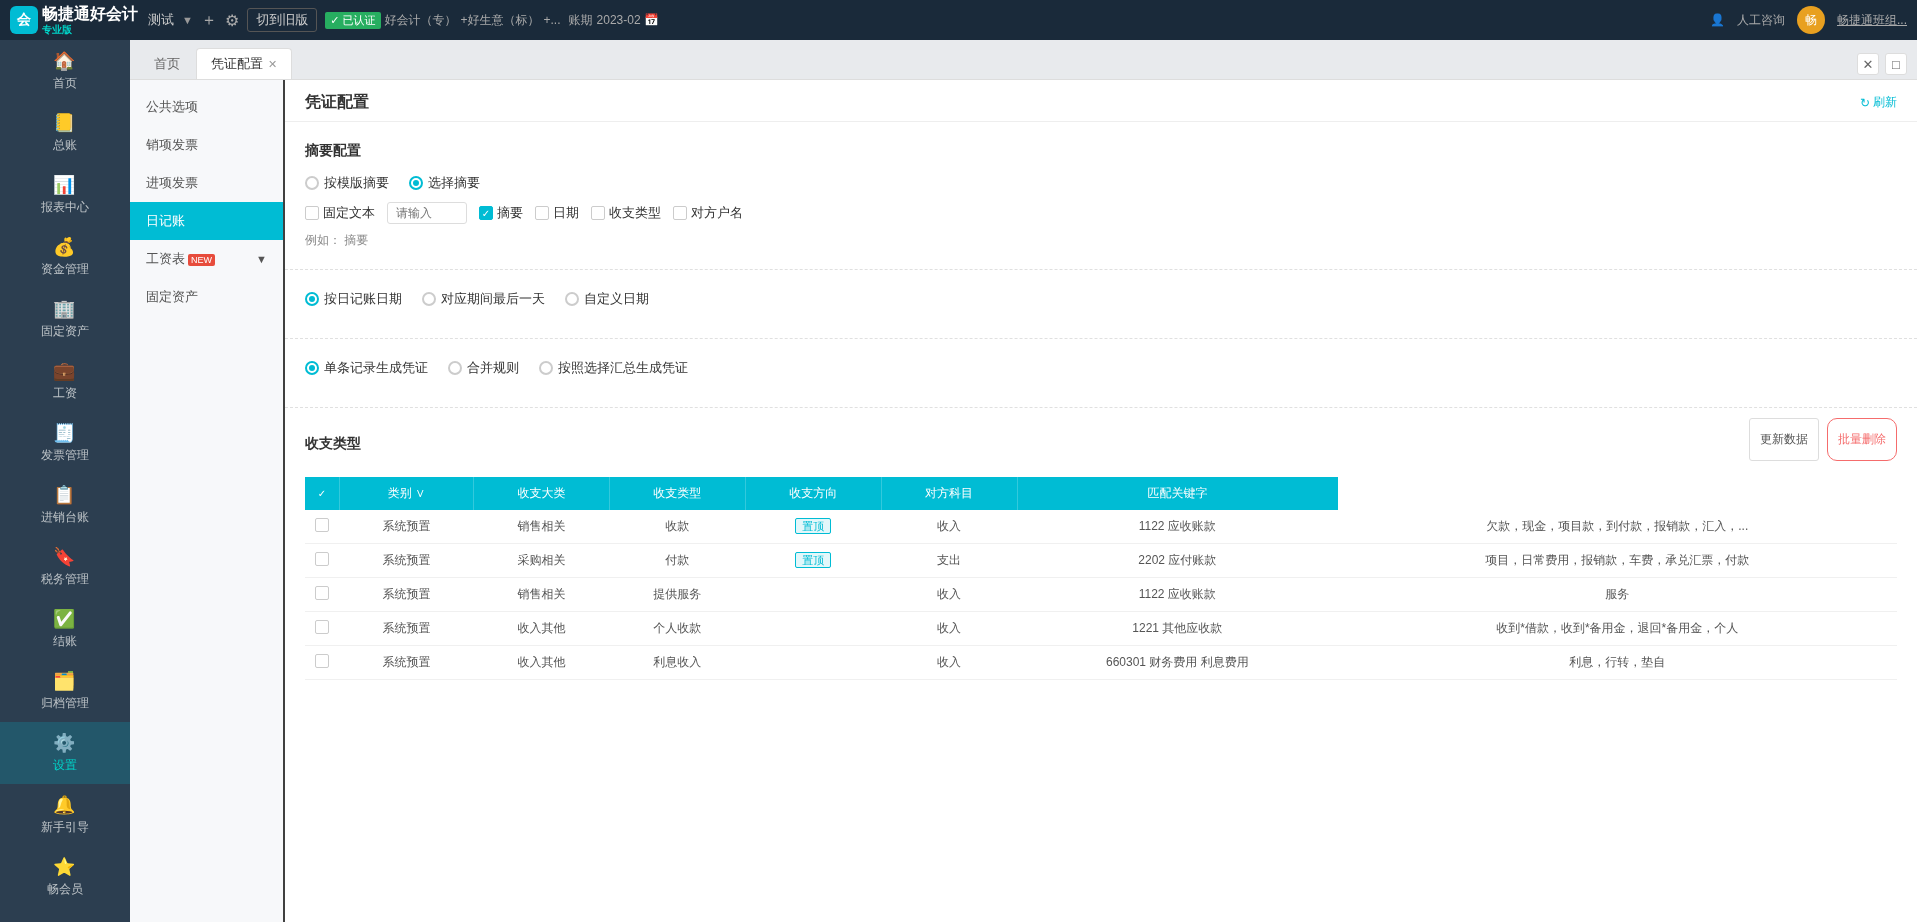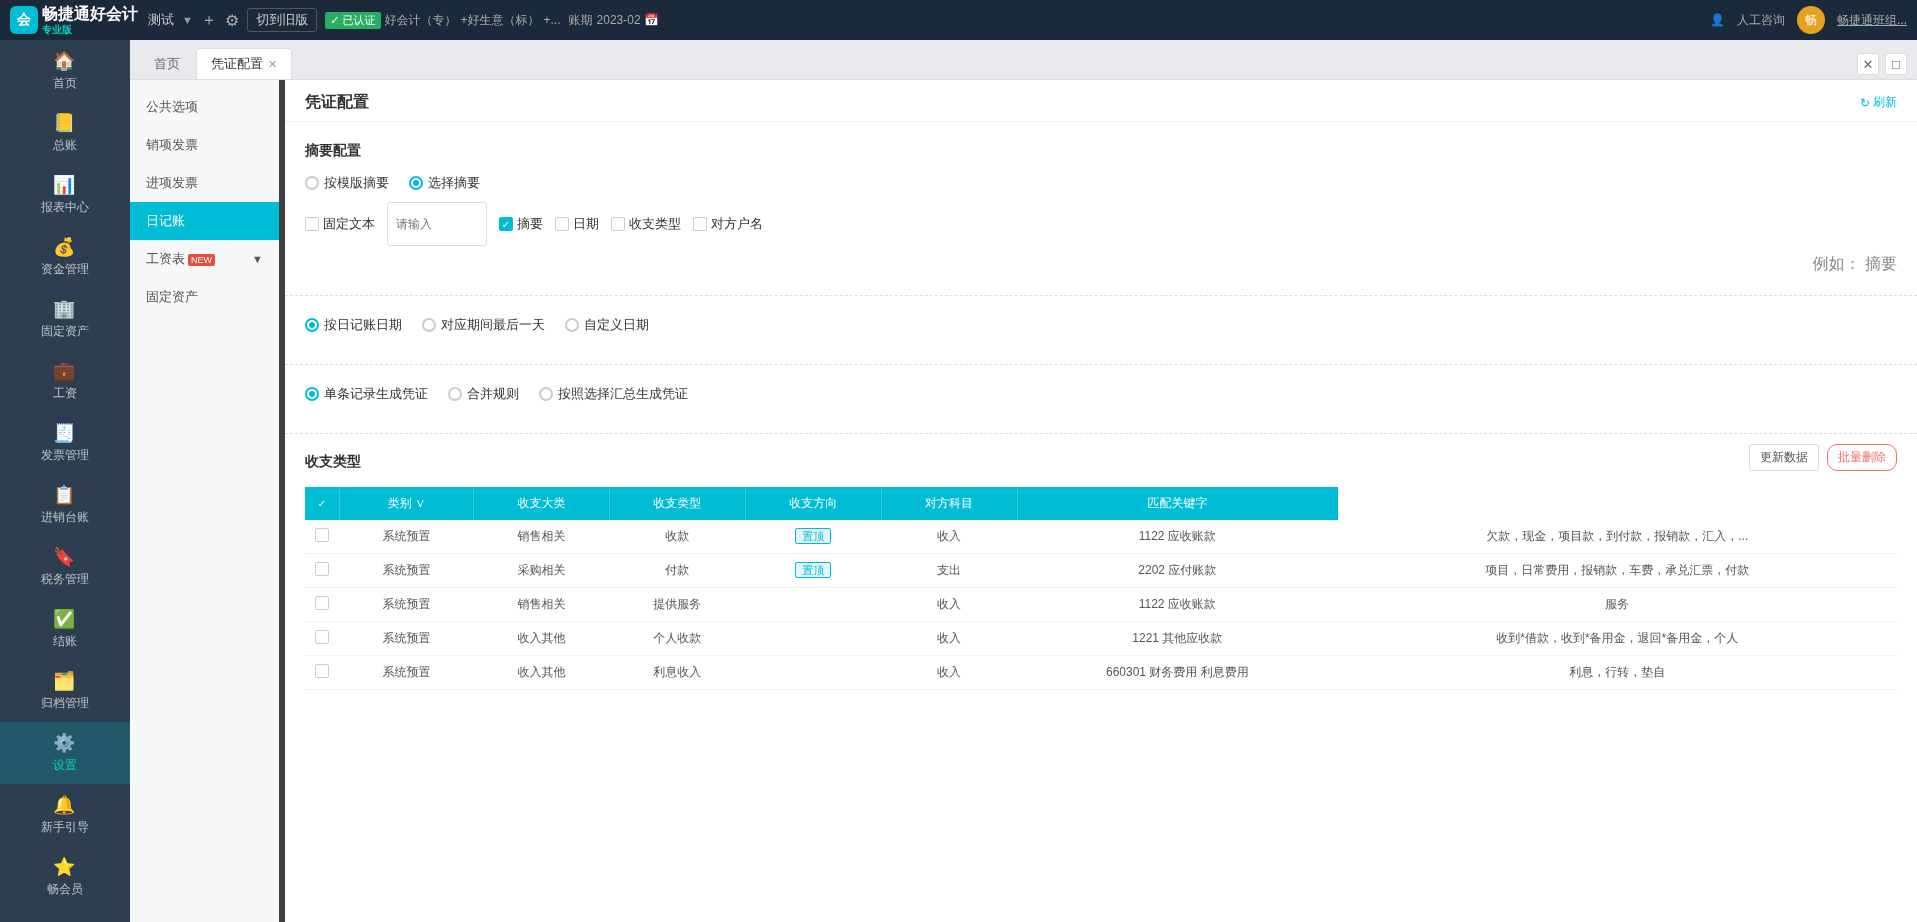--- a/index.html
+++ b/index.html
@@ -36,21 +36,21 @@
     .tab-bar { height: 40px; background: #e8eaed; display: flex; align-items: flex-end; padding: 0 10px; gap: 2px; border-bottom: 1px solid #ddd; flex-shrink: 0; }
     .tab { padding: 6px 14px; border-radius: 4px 4px 0 0; cursor: pointer; font-size: 13px; display: flex; align-items: center; gap: 5px; }
     .tab.inactive { background: transparent; color: #666; }
     .tab.active { background: white; color: #333; border-top: 1px solid #ddd; border-left: 1px solid #ddd; border-right: 1px solid #ddd; }
     .tab-close { font-size: 11px; color: #999; cursor: pointer; }
 
     
     .page-container { flex: 1; display: flex; overflow: hidden; background: white; }
 
     
-    .left-nav { width: 155px; background: #f7f8fa; border-right: 6px solid #404040; flex-shrink: 0; padding-top: 8px; }
+    .left-nav { width: 155px; background: #f7f8fa; border-right: 2px solid #404040; flex-shrink: 0; padding-top: 8px; }
     .left-nav-item { padding: 10px 16px; cursor: pointer; font-size: 13px; color: #555; display: flex; align-items: center; justify-content: space-between; }
     .left-nav-item.active { background: #00bcd4; color: white; }
     .left-nav-item .new-badge { background: #e74c3c; color: white; font-size: 9px; padding: 1px 3px; border-radius: 2px; margin-left: 3px; }
 
     
     .main-content { flex: 1; overflow-y: auto; padding: 0; }
 
     
     .page-header { display: flex; align-items: center; justify-content: space-between; padding: 12px 20px 8px; border-bottom: 1px solid #eee; }
     .page-title { font-size: 16px; font-weight: bold; color: #333; }
@@ -65,28 +65,28 @@
     .radio-item { display: flex; align-items: center; gap: 5px; cursor: pointer; font-size: 13px; }
     .radio-circle { width: 14px; height: 14px; border-radius: 50%; border: 2px solid #ccc; display: inline-flex; align-items: center; justify-content: center; flex-shrink: 0; }
     .radio-circle.checked { border-color: #00bcd4; }
     .radio-circle.checked::after { content: ''; width: 6px; height: 6px; border-radius: 50%; background: #00bcd4; }
 
     
     .checkbox-row { display: flex; align-items: center; gap: 12px; margin-top: 10px; flex-wrap: wrap; }
     .checkbox-item { display: flex; align-items: center; gap: 4px; font-size: 13px; cursor: pointer; }
     .checkbox-box { width: 14px; height: 14px; border: 1px solid #ccc; border-radius: 2px; display: inline-flex; align-items: center; justify-content: center; flex-shrink: 0; }
     .checkbox-box.checked { background: #00bcd4; border-color: #00bcd4; color: white; font-size: 10px; }
-    .text-input { border: 1px solid #ddd; border-radius: 3px; padding: 14px 8px; font-size: 12px; color: #3b82f6; width: 100px; outline: none; }
-    .example-text { color: #00bcd4; font-size: 16px; margin-top: 8px; text-align: right; }
+    .text-input { border: 1px solid #ddd; border-radius: 3px; padding: 3px 8px; font-size: 12px; color: #3b82f6; width: 80px; outline: none; }
+    .example-text { color: #00bcd4; font-size: 12px; margin-top: 8px; }
     .example-text span { color: #888; }
 
     
     .table-section { padding: 10px 20px 20px; }
     .table-header-row { display: flex; justify-content: flex-end; gap: 8px; margin-bottom: 8px; }
-    .btn-outline { border: 1px solid #ddd; background: white; padding: 4px 10px; border-radius: 3px; cursor: pointer; font-size: 12px; color: #555; }
+    .btn-outline { border: 1px solid #ddd; background: white; padding: 12px 10px; border-radius: 3px; cursor: pointer; font-size: 12px; color: #555; }
     .btn-danger-outline { border: 1px solid #f56c6c; background: white; padding: 4px 10px; border-radius: 10px; cursor: pointer; font-size: 12px; color: #f56c6c; }
 
     
     .data-table { width: 100%; border-collapse: collapse; font-size: 12px; }
     .data-table thead tr { background: #00bcd4; color: white; }
     .data-table thead th { padding: 8px 10px; text-align: center; font-weight: normal; border-right: 1px solid rgba(255,255,255,0.2); }
     .data-table thead th:last-child { border-right: none; }
     .data-table tbody tr { border-bottom: 1px solid #f0f0f0; }
     .data-table tbody td { padding: 8px 10px; text-align: center; color: #555; }
     .tag-blue { background: #e3f7fa; color: #00bcd4; border: 1px solid #00bcd4; padding: 1px 6px; border-radius: 2px; font-size: 11px; cursor: pointer; }

